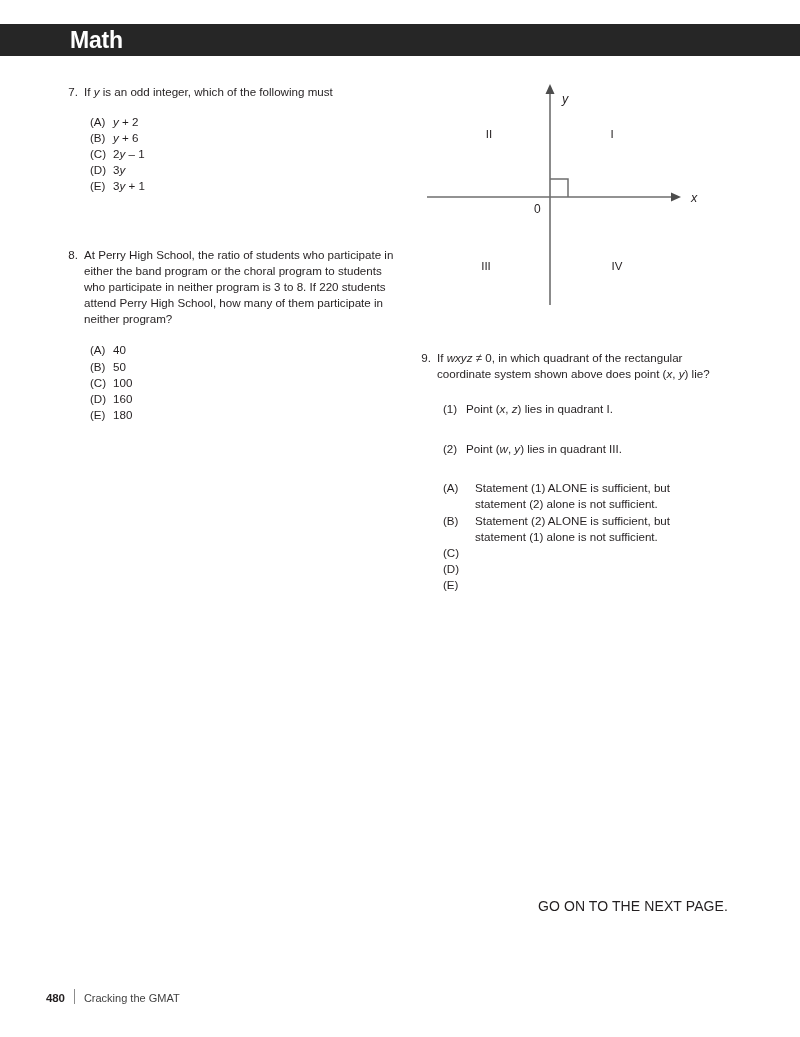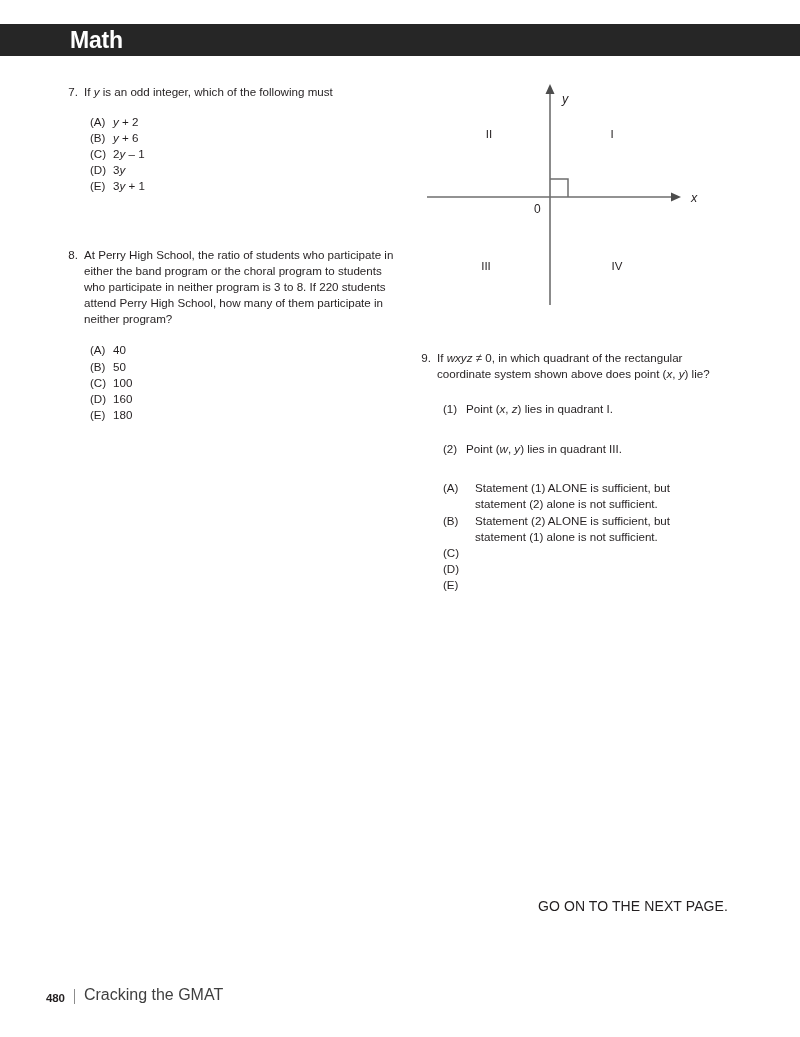--- a/index.html
+++ b/index.html
@@ -139,21 +139,21 @@
     color: #231f20;
     letter-spacing: -0.1px;
   }
   .footer-rule {
     width: 1px;
     height: 15px;
     background: #8c8c8c;
     margin: 0 9px;
   }
   .footer-book {
-    font-size: 16px;
+    font-size: 11px;
     color: #3f3f3f;
   }
 </style>
 </head>
 <body>
 
 <div class="header-bar"></div>
 <div class="header-title">Math</div>
 
 <div class="question" style="left:64px; top:84px; width:330px;">

